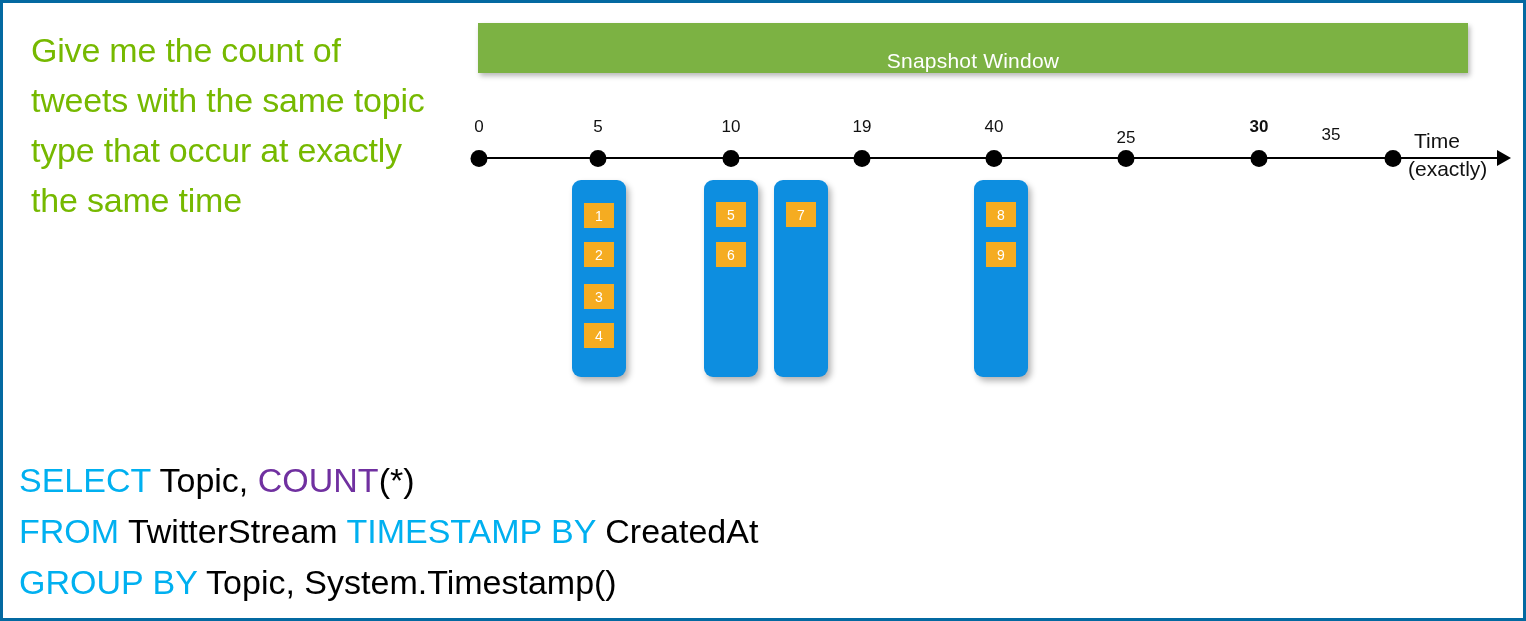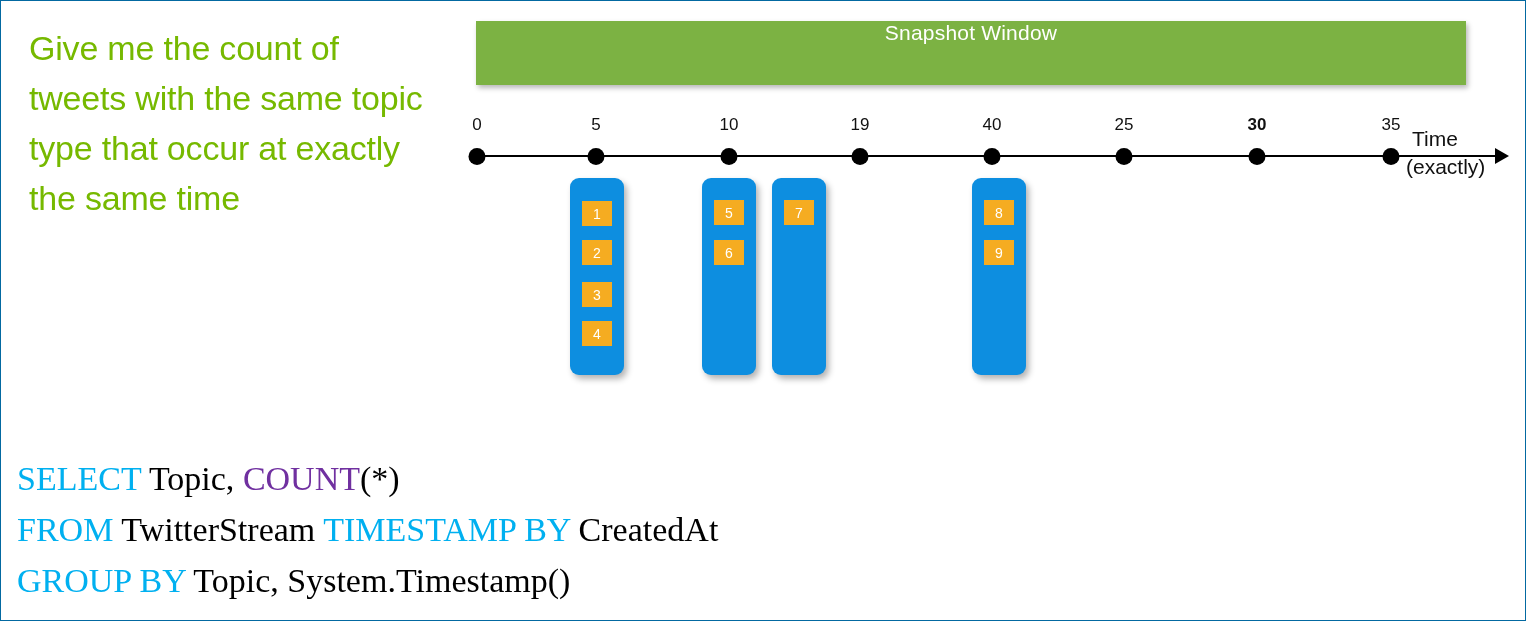--- a/index.html
+++ b/index.html
@@ -5,21 +5,21 @@
   html, body {
     margin: 0;
     padding: 0;
     background: #ffffff;
   }
   #slide {
     position: relative;
     width: 1526px;
     height: 621px;
     background: #ffffff;
-    border: 1px solid #0369a1;
+    border: 3px solid #0369a1;
     box-sizing: border-box;
     overflow: hidden;
     font-family: "Liberation Sans", sans-serif;
   }
 
   
   #prompt-text {
     position: absolute;
     left: 28px;
     top: 22px;
@@ -31,24 +31,24 @@
     font-weight: 400;
     letter-spacing: -0.2px;
   }
 
   
   #snapshot-banner {
     position: absolute;
     left: 475px;
     top: 20px;
     width: 990px;
-    height: 64px;
+    height: 50px;
     background: #7cb243;
     display: flex;
-    align-items: flex-start;
+    align-items: flex-end;
     justify-content: center;
     box-shadow: 2px 3px 5px rgba(0,0,0,0.28);
   }
   #snapshot-banner .label {
     color: #ffffff;
     font-size: 21px;
     font-family: "Liberation Sans", sans-serif;
     letter-spacing: 0.2px;
   }
 
@@ -136,21 +136,21 @@
     justify-content: center;
     left: 50%;
     transform: translateX(-50%);
   }
 
   
   #sql-block {
     position: absolute;
     left: 16px;
     top: 452px;
-    font-family: Liberation Serif, serif;
+    font-family: Liberation Sans, sans-serif;
     font-size: 34px;
     line-height: 51px;
     color: #000000;
     white-space: pre;
   }
   .kw  { color: #00b0f0; }
   .fn  { color: #7030a0; }
   .id  { color: #000000; }
 </style>
 </head>
@@ -173,25 +173,25 @@
         <div class="axis-tick-label" style="left: 476px;">0</div>
         <div class="axis-dot" style="left: 476px;"></div>
         <div class="axis-tick-label" style="left: 595px;">5</div>
         <div class="axis-dot" style="left: 595px;"></div>
         <div class="axis-tick-label" style="left: 728px;">10</div>
         <div class="axis-dot" style="left: 728px;"></div>
         <div class="axis-tick-label" style="left: 859px;">19</div>
         <div class="axis-dot" style="left: 859px;"></div>
         <div class="axis-tick-label" style="left: 991px;">40</div>
         <div class="axis-dot" style="left: 991px;"></div>
-        <div class="axis-tick-label" style="left: 1123px;">25</div>
+        <div class="axis-tick-label" style="left: 1123px; margin-top: 11px;">25</div>
         <div class="axis-dot" style="left: 1123px;"></div>
         <div class="axis-tick-label" style="left: 1256px; font-weight: bold;">30</div>
         <div class="axis-dot" style="left: 1256px;"></div>
-        <div class="axis-tick-label" style="left: 1390px;">35</div>
+        <div class="axis-tick-label" style="left: 1328px; margin-top: 8px;">35</div>
         <div class="axis-dot" style="left: 1390px;"></div>
       </div>
   </div>
 
   <div id="bars-container">
       <div class="event-bar" style="left: 569px; top: 177px; width: 54px; height: 197px;">
         <div class="event-tile" style="top: 23px;">1</div>
         <div class="event-tile" style="top: 62px;">2</div>
         <div class="event-tile" style="top: 104px;">3</div>
         <div class="event-tile" style="top: 143px;">4</div>

